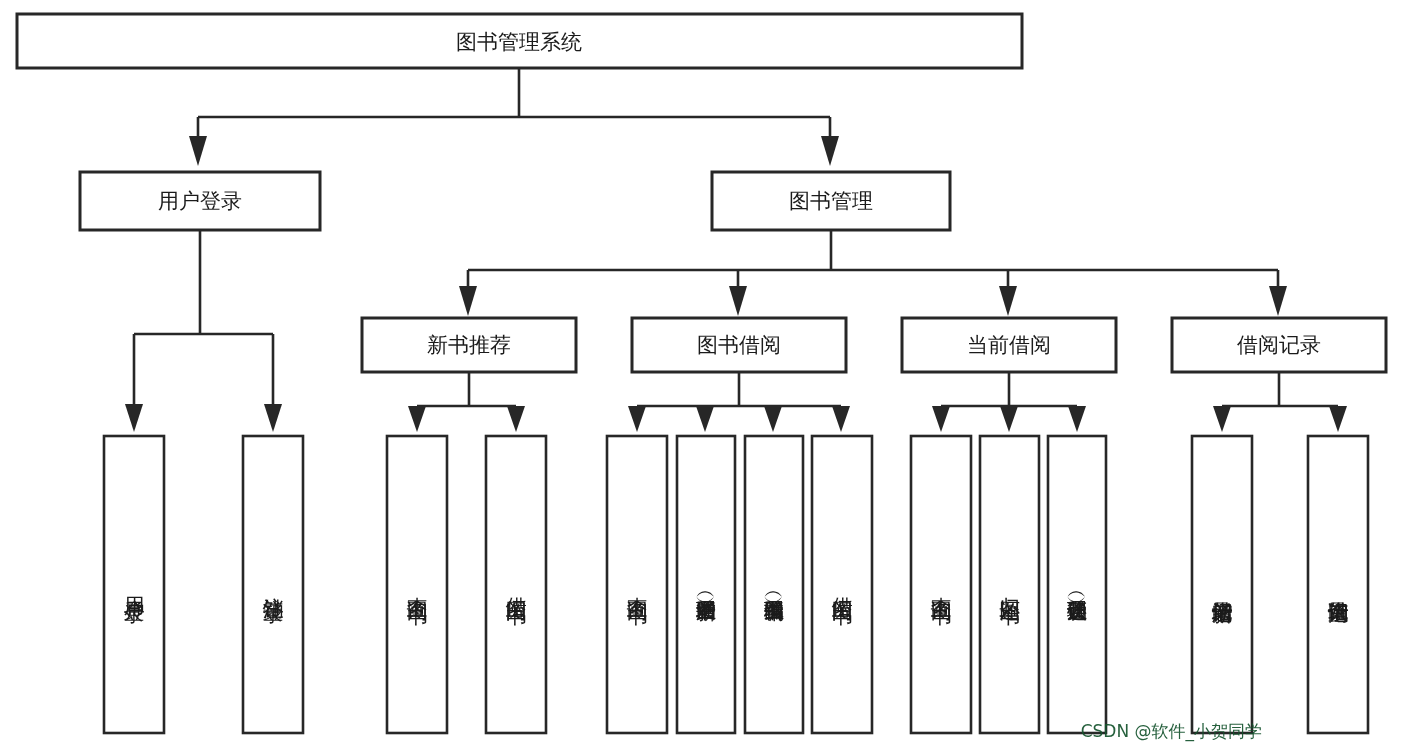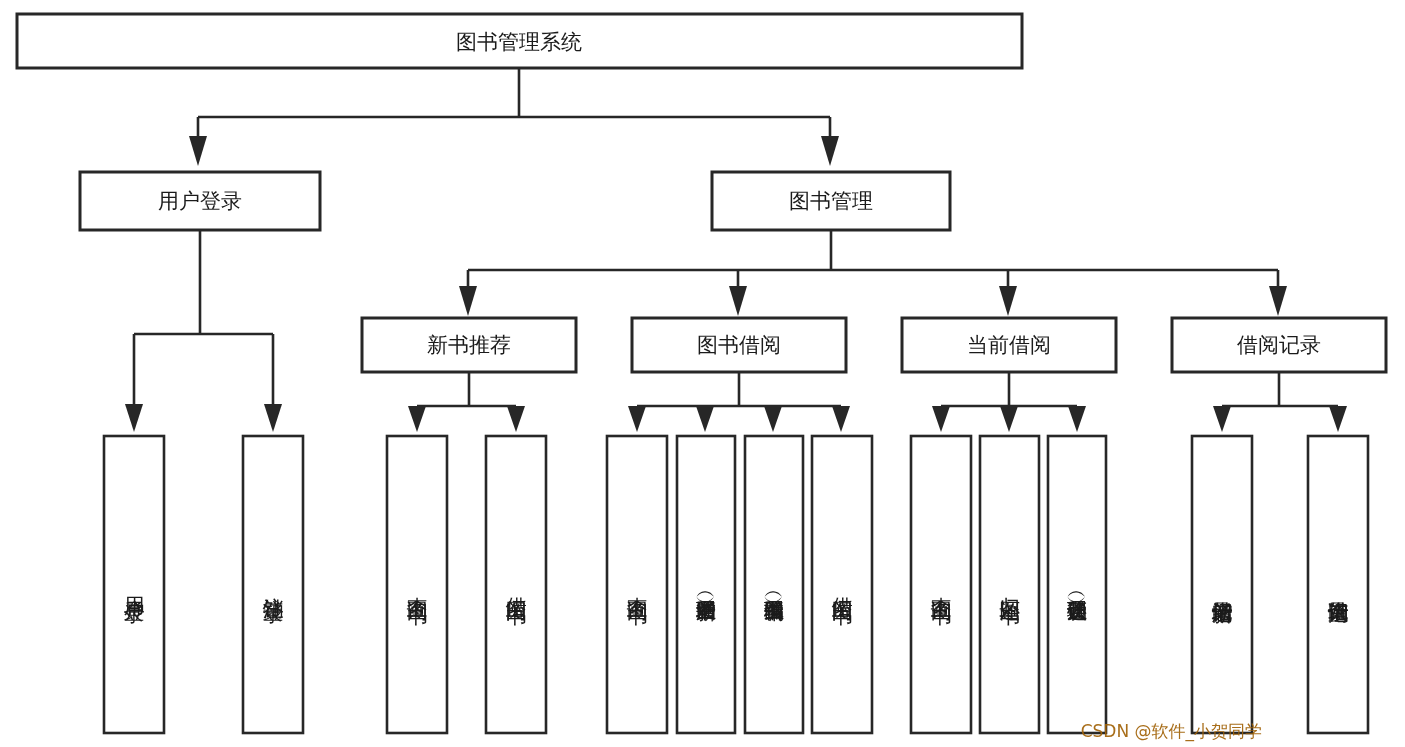--- a/index.html
+++ b/index.html
@@ -72,21 +72,21 @@
     text-align: center;
     white-space: nowrap;
     pointer-events: none;
   }
   .watermark {
     position: absolute;
     right: 8px;
     bottom: 4px;
     font-family: "DejaVu Sans", "Liberation Sans", sans-serif;
     font-size: 17px;
-    color: #a16207;
+    color: #14532d;
     opacity: 0.92;
     white-space: nowrap;
   }
 </style>
 </head>
 <body>
 
 <div id="diagram-root">
 
   <svg id="flow-svg" viewBox="0 0 1405 747">

